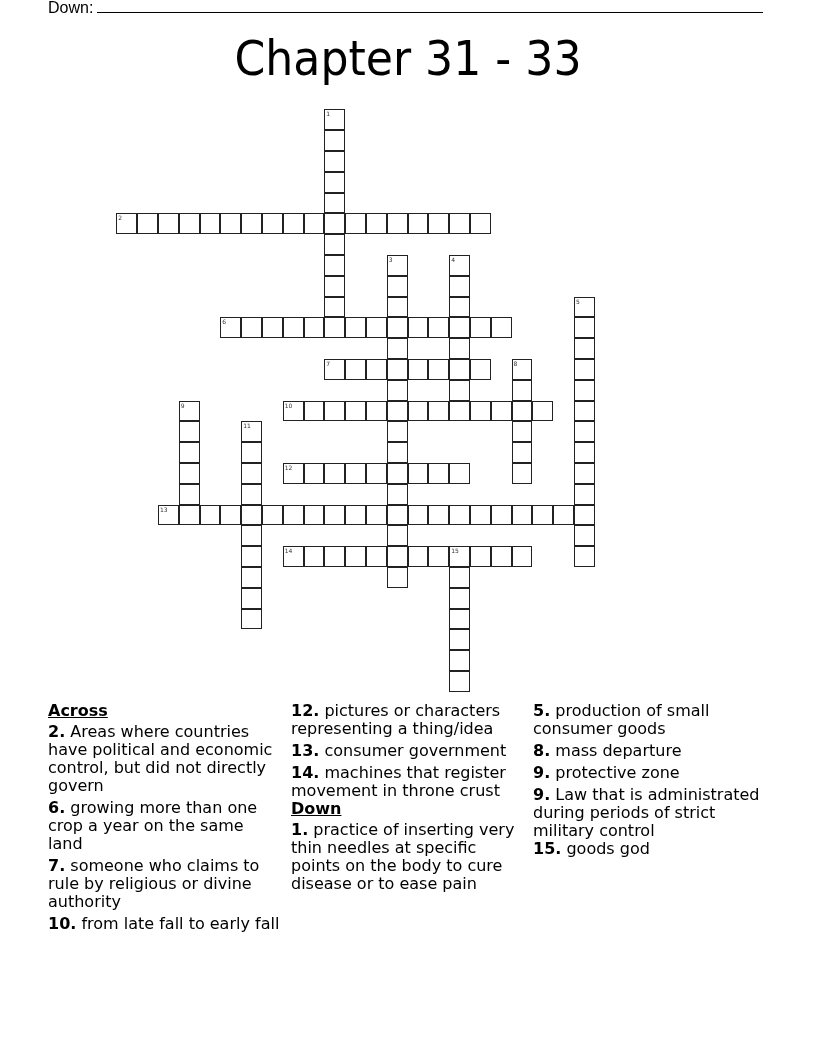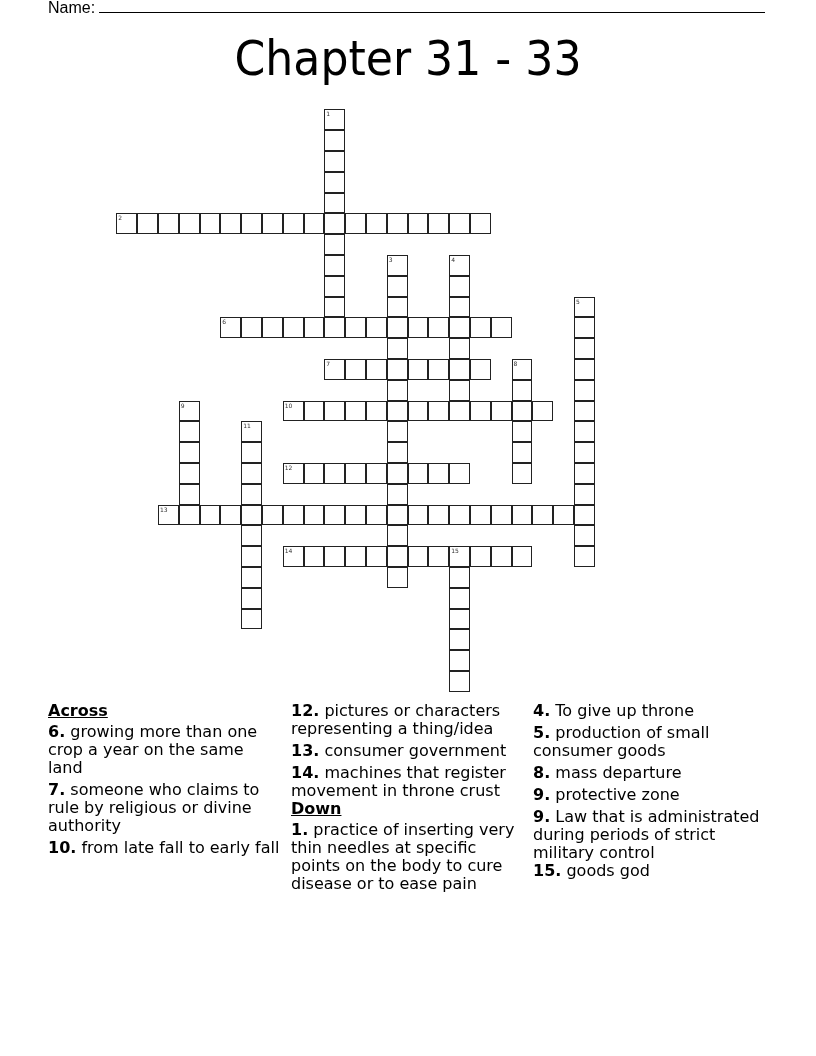--- a/index.html
+++ b/index.html
@@ -12,21 +12,21 @@
   .cell .num { position:absolute; left:1px; top:0px; font-size:6px; line-height:7px; color:#333; font-family:"DejaVu Sans", sans-serif; }
   .col { position:absolute; top:702px; width:232px; font-size:16px; line-height:18px; }
   .col .heading { font-weight:bold; text-decoration:underline; margin-bottom:3px; }
   .col .clue { margin-bottom:4px; }
   .col .clue b { font-weight:bold; }
 </style>
 </head>
 <body>
 
 <div class="name-line">
-  <span>Name:</span><span class="rule"></span>
+  <span>Down:</span><span class="rule"></span>
 </div>
 
 <div class="title">Chapter 31 - 33</div>
 
 <div class="grid" id="grid">
     <div class="cell" style="left: 325px; top: 110px;">
       <span class="num">1</span>
     </div>
     <div class="cell" style="left: 325px; top: 130.8px;"></div>
     <div class="cell" style="left: 325px; top: 151.6px;"></div>
@@ -208,33 +208,33 @@
     <div class="cell" style="left: 449.8px; top: 567.6px;"></div>
     <div class="cell" style="left: 449.8px; top: 588.4px;"></div>
     <div class="cell" style="left: 449.8px; top: 609.2px;"></div>
     <div class="cell" style="left: 449.8px; top: 630px;"></div>
     <div class="cell" style="left: 449.8px; top: 650.8px;"></div>
     <div class="cell" style="left: 449.8px; top: 671.6px;"></div>
   </div>
 
 <div class="col" style="left:48px;">
   <div class="heading">Across</div>
+  <div class="clue"><b>2.</b> <span>Areas where countries have political and economic control, but did not directly govern</span></div>
   <div class="clue"><b>6.</b> <span>growing more than one crop a year on the same land</span></div>
   <div class="clue"><b>7.</b> <span>someone who claims to rule by religious or divine authority</span></div>
   <div class="clue"><b>10.</b> <span>from late fall to early fall</span></div>
 </div>
 
 <div class="col" style="left:291px;">
   <div class="clue"><b>12.</b> <span>pictures or characters representing a thing/idea</span></div>
   <div class="clue"><b>13.</b> <span>consumer government</span></div>
   <div class="clue" style="margin-bottom:0"><b>14.</b> <span>machines that register movement in throne crust</span></div>
   <div class="heading">Down</div>
   <div class="clue"><b>1.</b> <span>practice of inserting very thin needles at specific points on the body to cure disease or to ease pain</span></div>
 </div>
 
 <div class="col" style="left:533px;">
-  <div class="clue"><b>4.</b> <span>To give up throne</span></div>
   <div class="clue"><b>5.</b> <span>production of small consumer goods</span></div>
   <div class="clue"><b>8.</b> <span>mass departure</span></div>
   <div class="clue"><b>9.</b> <span>protective zone</span></div>
   <div class="clue" style="margin-bottom:0"><b>9.</b> <span>Law that is administrated during periods of strict military control</span></div>
   <div class="clue"><b>15.</b> <span>goods god</span></div>
 </div>
 
 </body></html>

